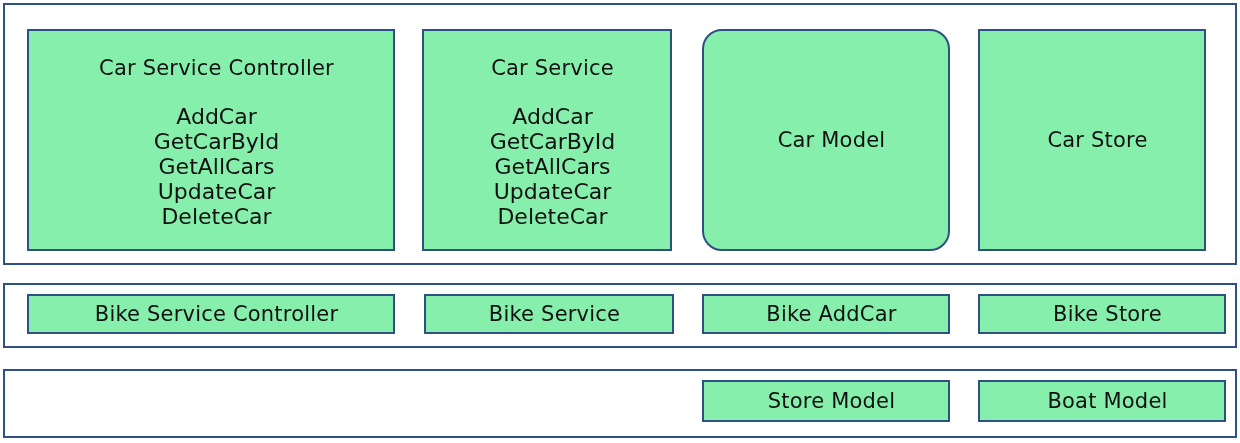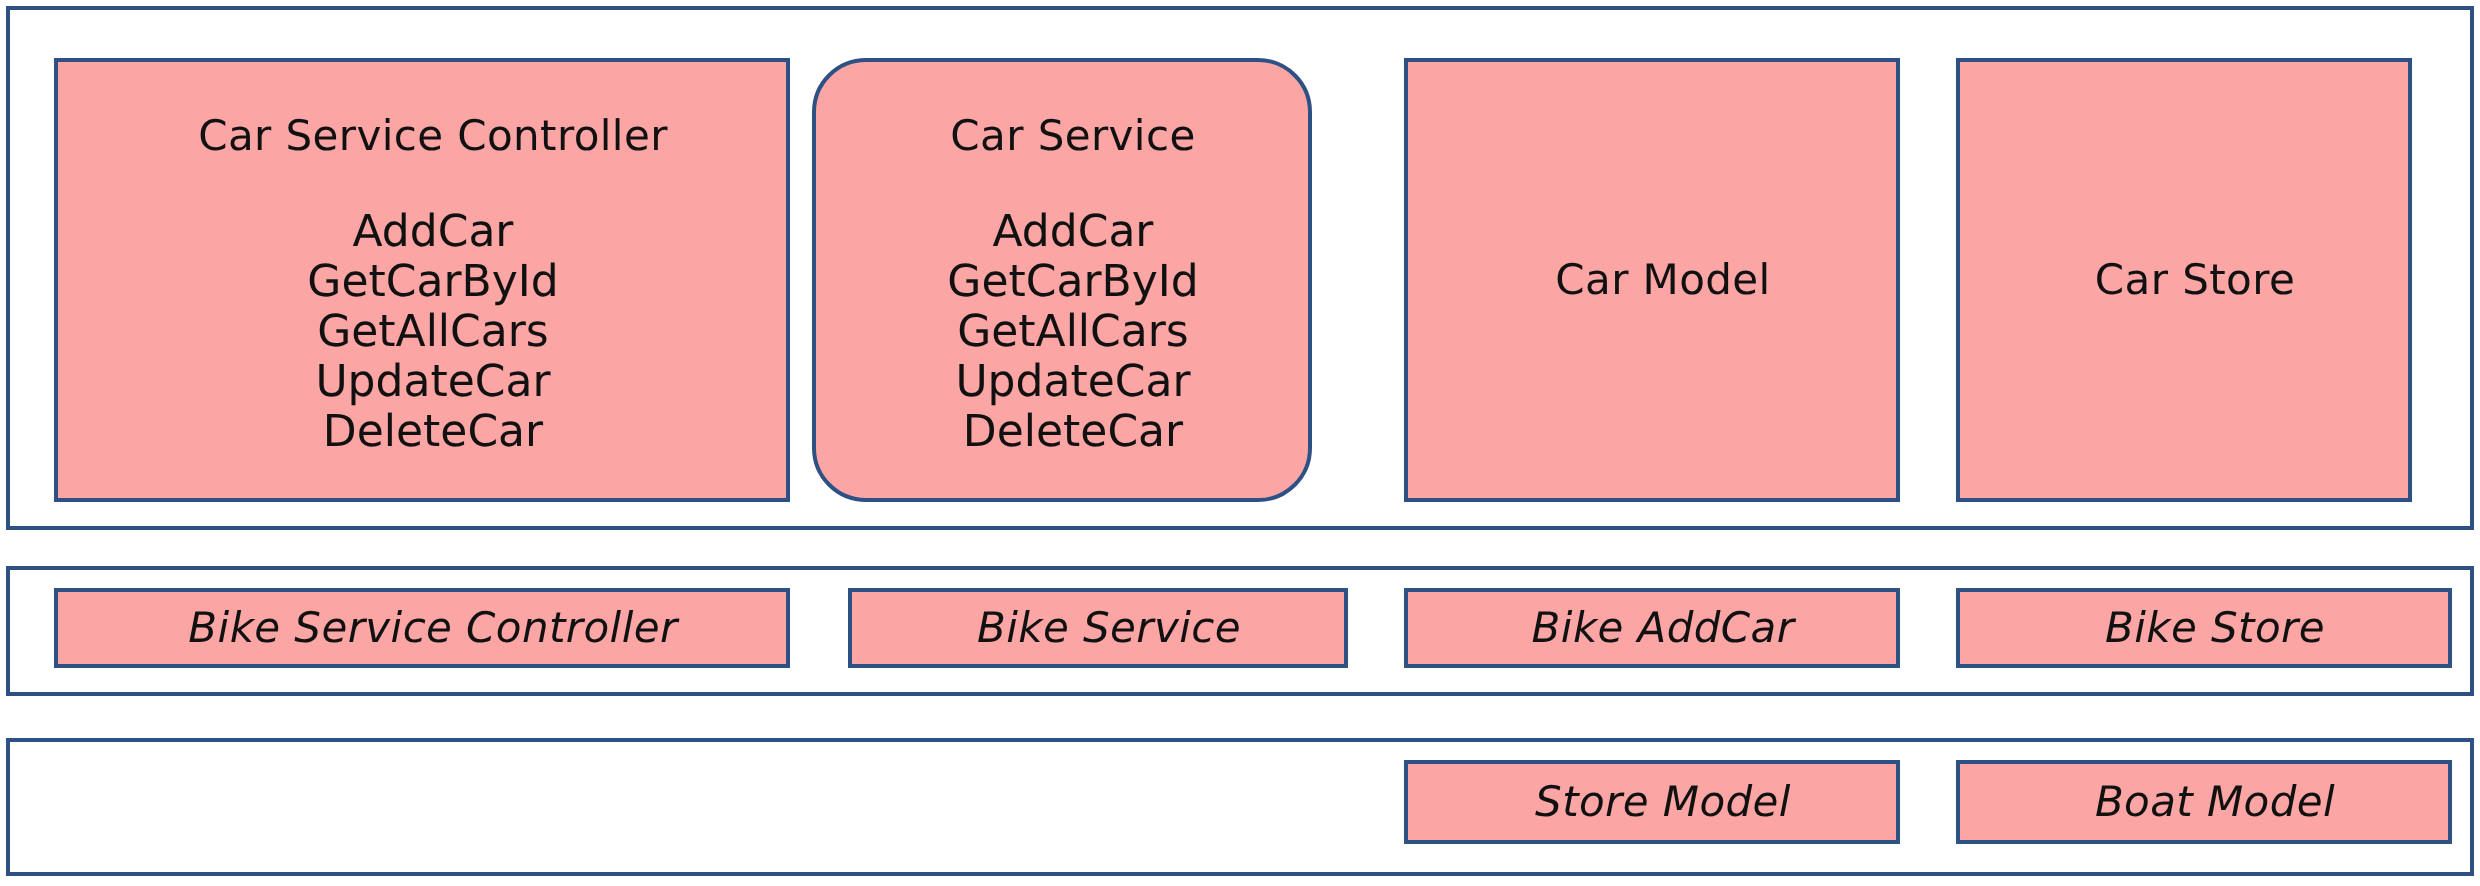--- a/index.html
+++ b/index.html
@@ -31,42 +31,41 @@
 
   .row-1 { left: 3px;  top: 3px;   width: 1234px; height: 262px; }
   .row-2 { left: 3px;  top: 283px; width: 1234px; height: 65px;  }
   .row-3 { left: 3px;  top: 369px; width: 1234px; height: 69px;  }
 
   
   .box {
     position: absolute;
     box-sizing: border-box;
     border: 2px solid #2e5185;
-    background: #fca5a5;
+    background: #86efac;
     display: flex;
     flex-direction: column;
     align-items: center;
     color: #000000;
     font-family: "DejaVu Sans", sans-serif;
     padding-left: 11px;
   }
 
   
   .row-1 .box { top: 24px; height: 222px; }
   .row-1 .col-1 { left: 22px;  width: 368px; }
-  .row-1 .col-2 { left: 401px; width: 250px; border-radius: 27px; }
-  .row-1 .col-3 { left: 697px; width: 248px; }
+  .row-1 .col-2 { left: 417px; width: 250px; }
+  .row-1 .col-3 { left: 697px; width: 248px; border-radius: 20px; }
   .row-1 .col-4 { left: 973px; width: 228px; }
 
   
   .row-2 .box, .row-3 .box {
     top: 9px;
     height: 40px;
     justify-content: center;
-    font-style: italic;
   }
   .row-3 .box { height: 42px; }
   .row-2 .col-1, .row-3 .col-1 { left: 22px;  width: 368px; }
   .row-2 .col-2, .row-3 .col-2 { left: 419px; width: 250px; }
   .row-2 .col-3, .row-3 .col-3 { left: 697px; width: 248px; }
   .row-2 .col-4, .row-3 .col-4 { left: 973px; width: 248px; }
 
   
   .box-title {
     font-size: 21px;

